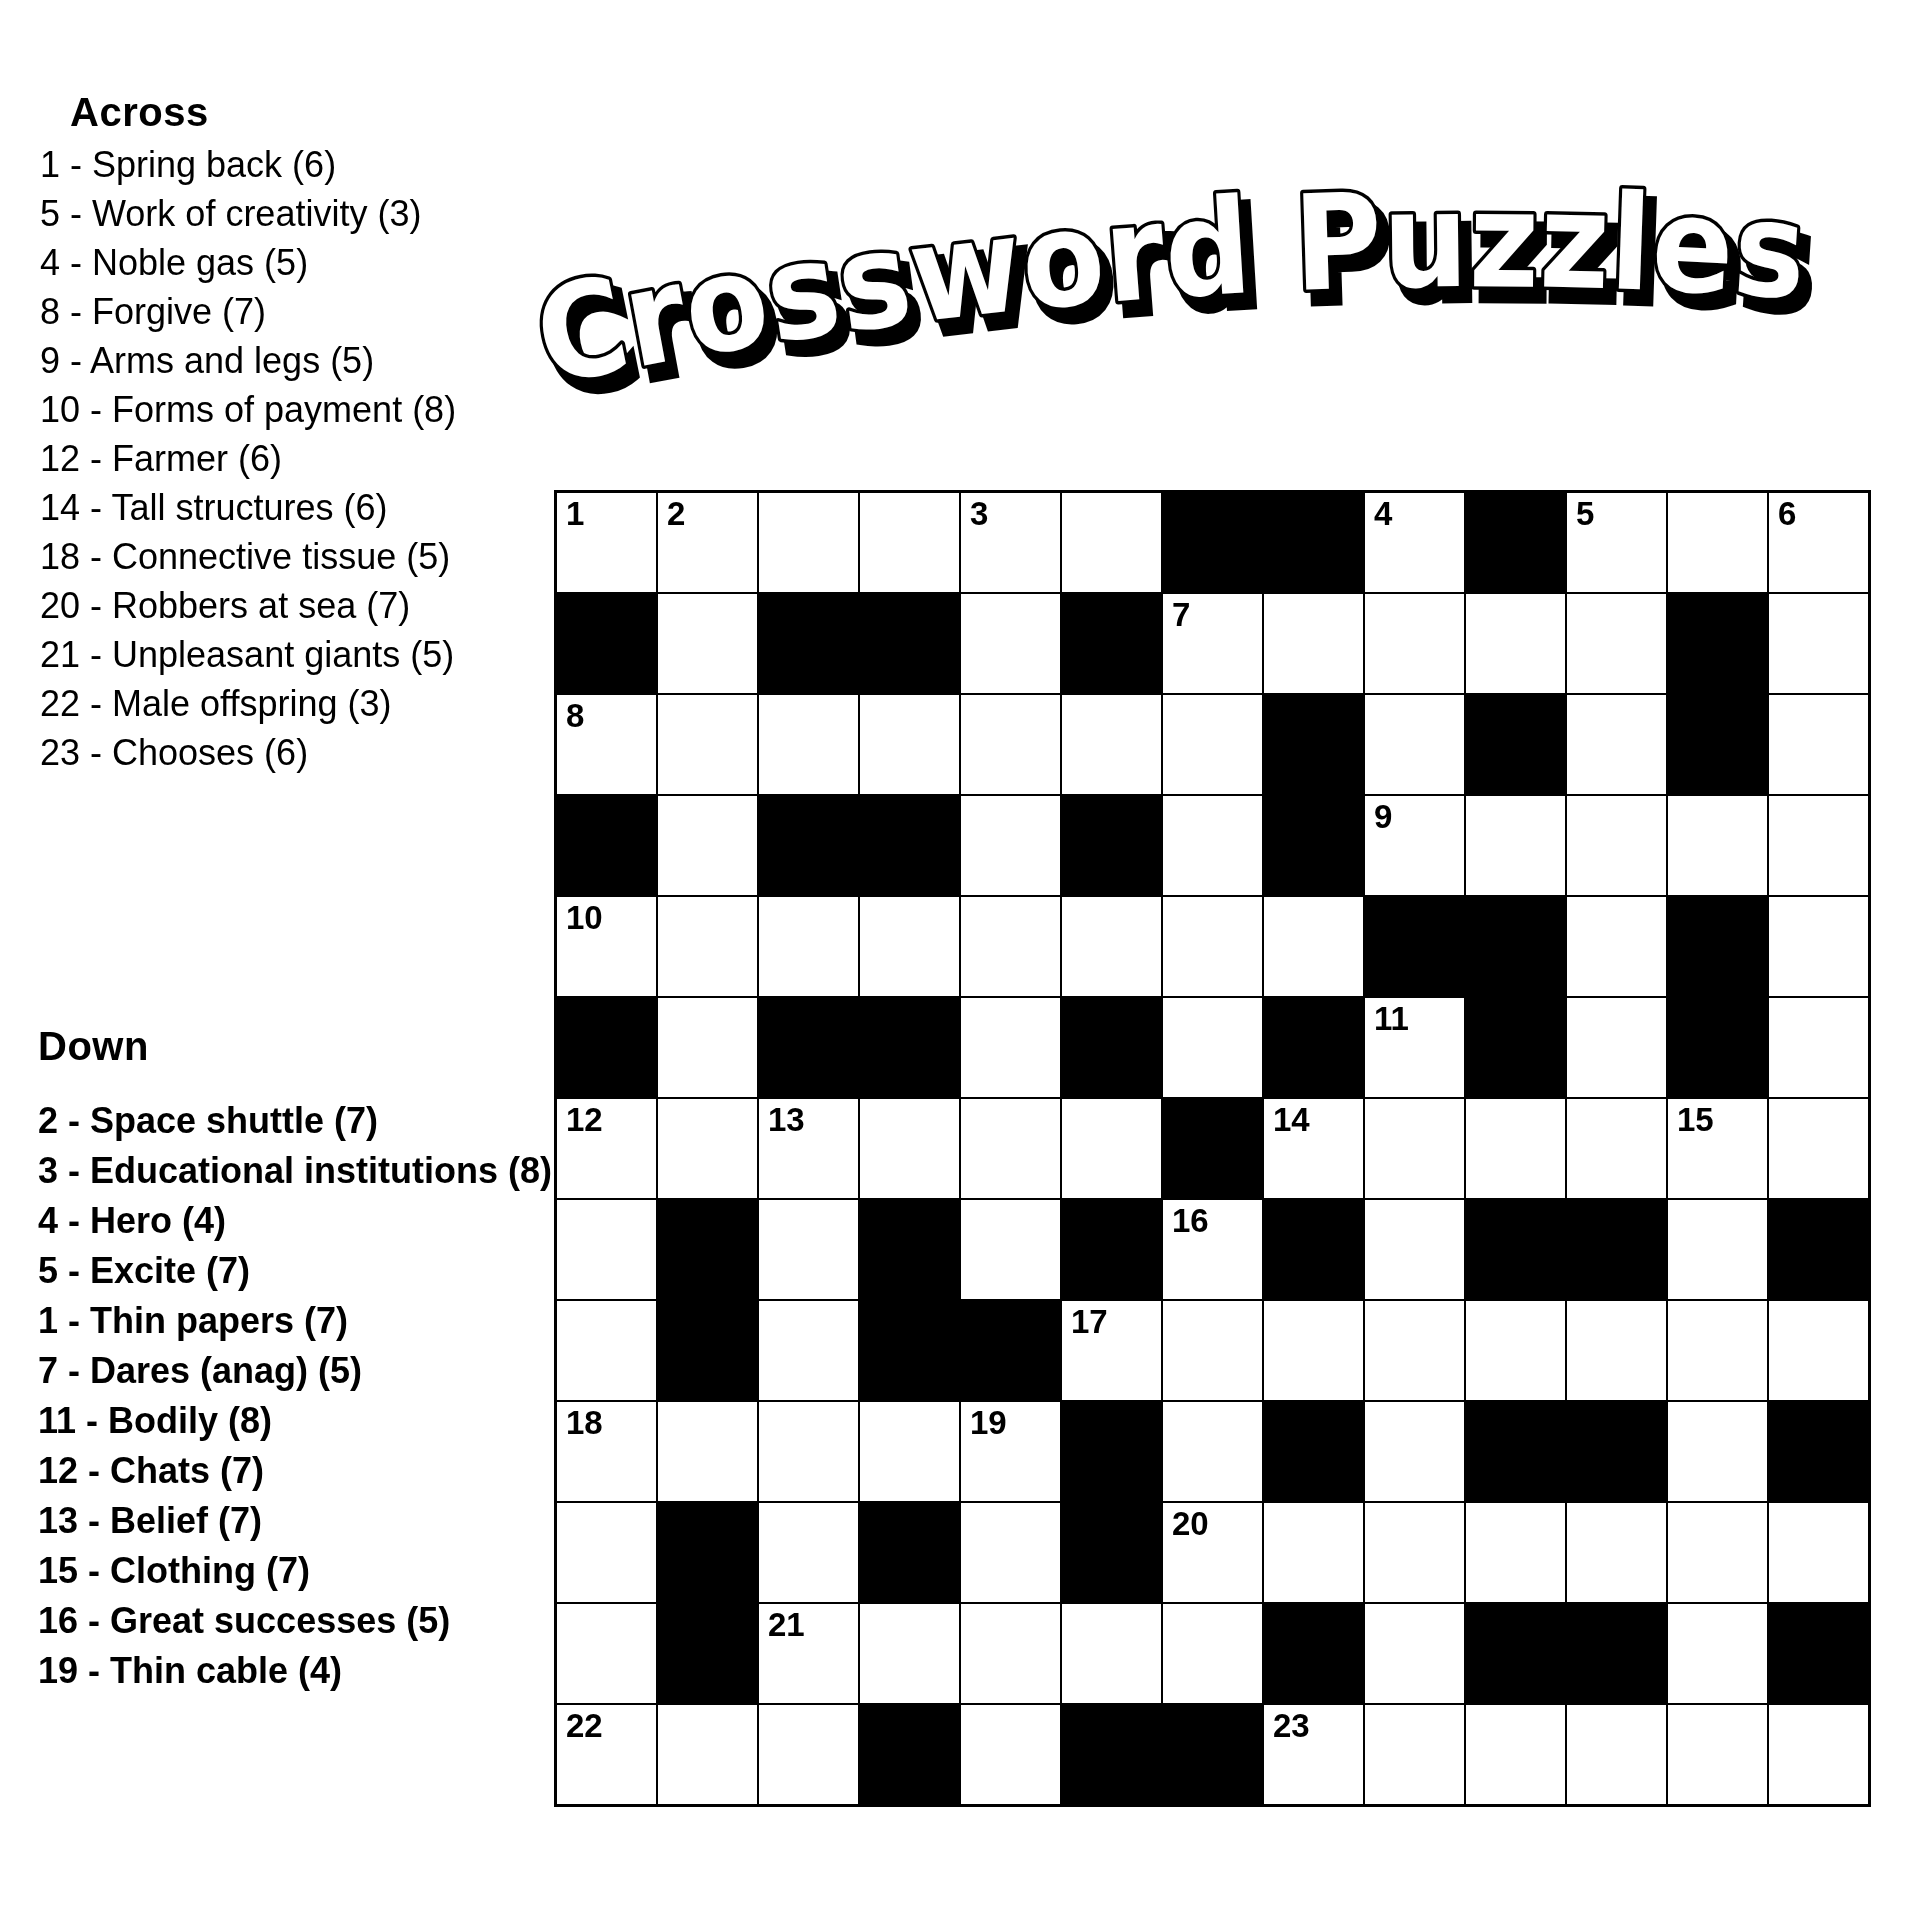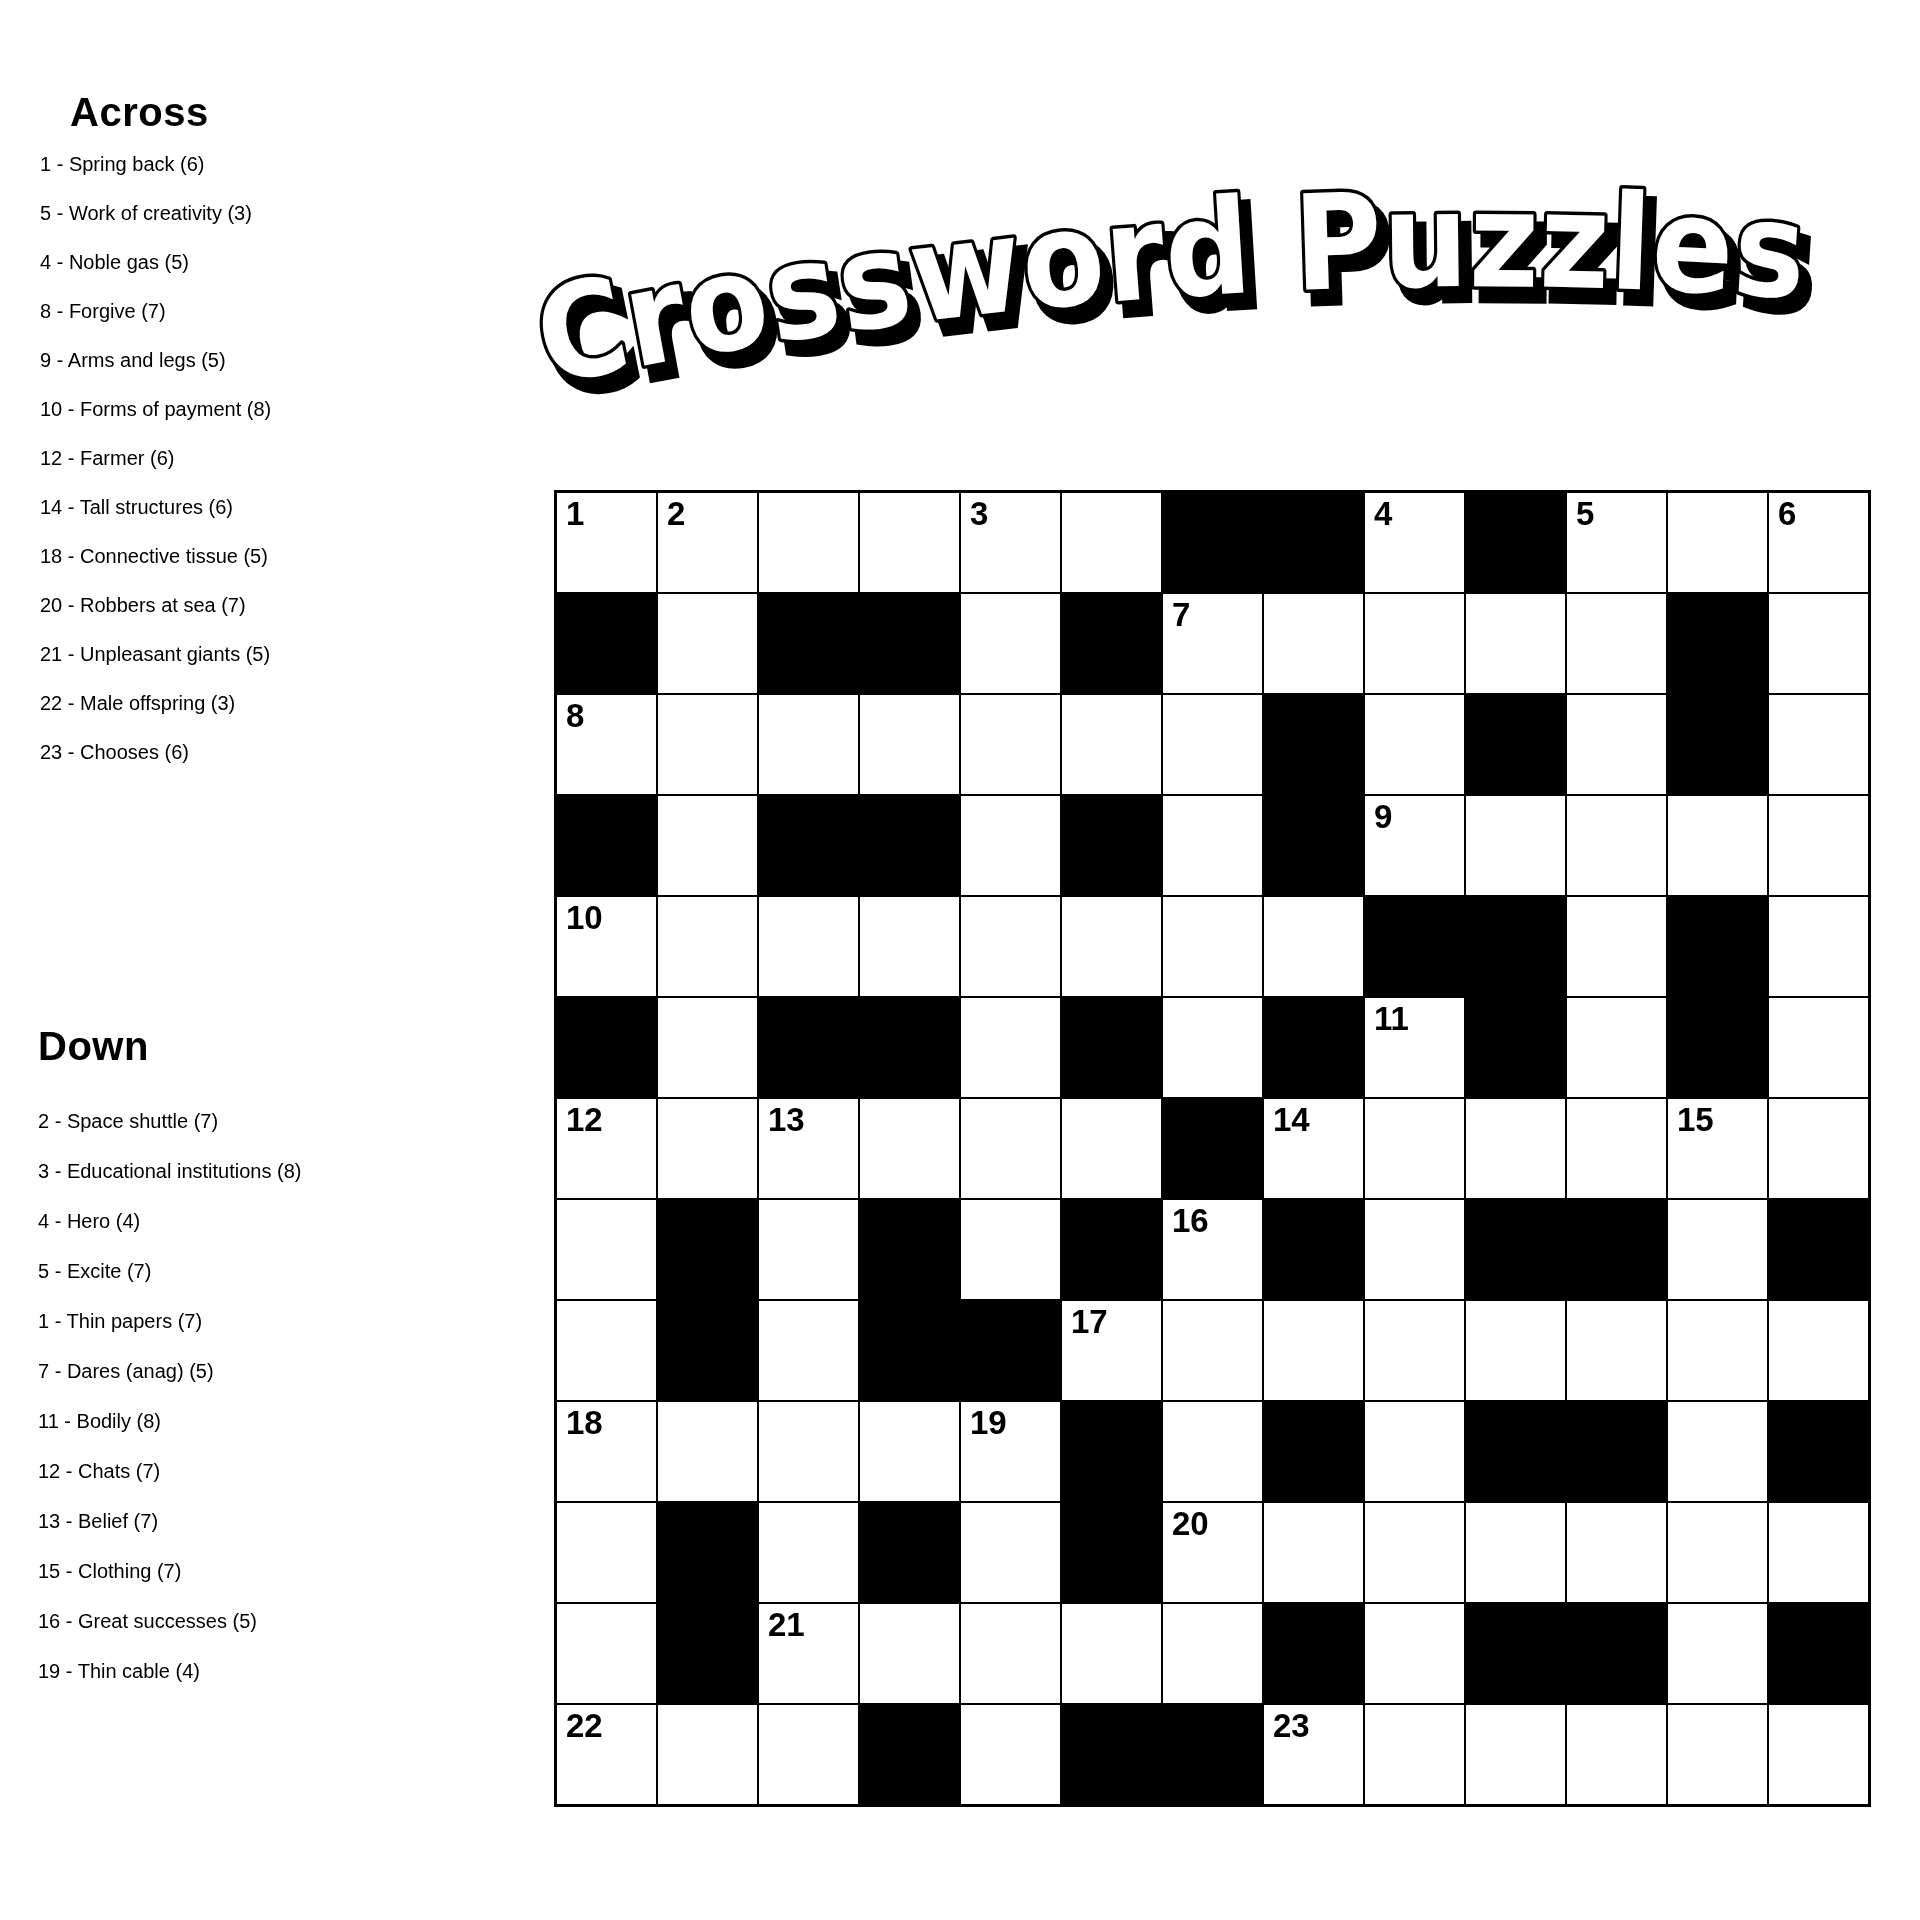--- a/index.html
+++ b/index.html
@@ -22,27 +22,27 @@
     position: absolute;
     margin: 0;
     font-size: 40px;
     font-weight: bold;
     letter-spacing: 0.5px;
   }
   #across-heading { left: 70px;  top: 90px; }
   #down-heading   { left: 38px;  top: 1024px; }
   .clue-list {
     position: absolute;
-    font-size: 20px;
+    font-size: 36px;
     white-space: nowrap;
   }
   #across-list { left: 40px; top: 140px; }
   #down-list   { left: 38px; top: 1096px; }
   .clue { height: 49px; line-height: 49px; }
-  #down-list .clue { height: 50px; line-height: 50px; }
+  #down-list .clue { height: 50px; line-height: 50px; font-weight: bold; }
 
   
   #title-svg {
     position: absolute;
     left: 490px;
     top: 103px;
     width: 1400px;
     height: 340px;
     overflow: visible;
   }

